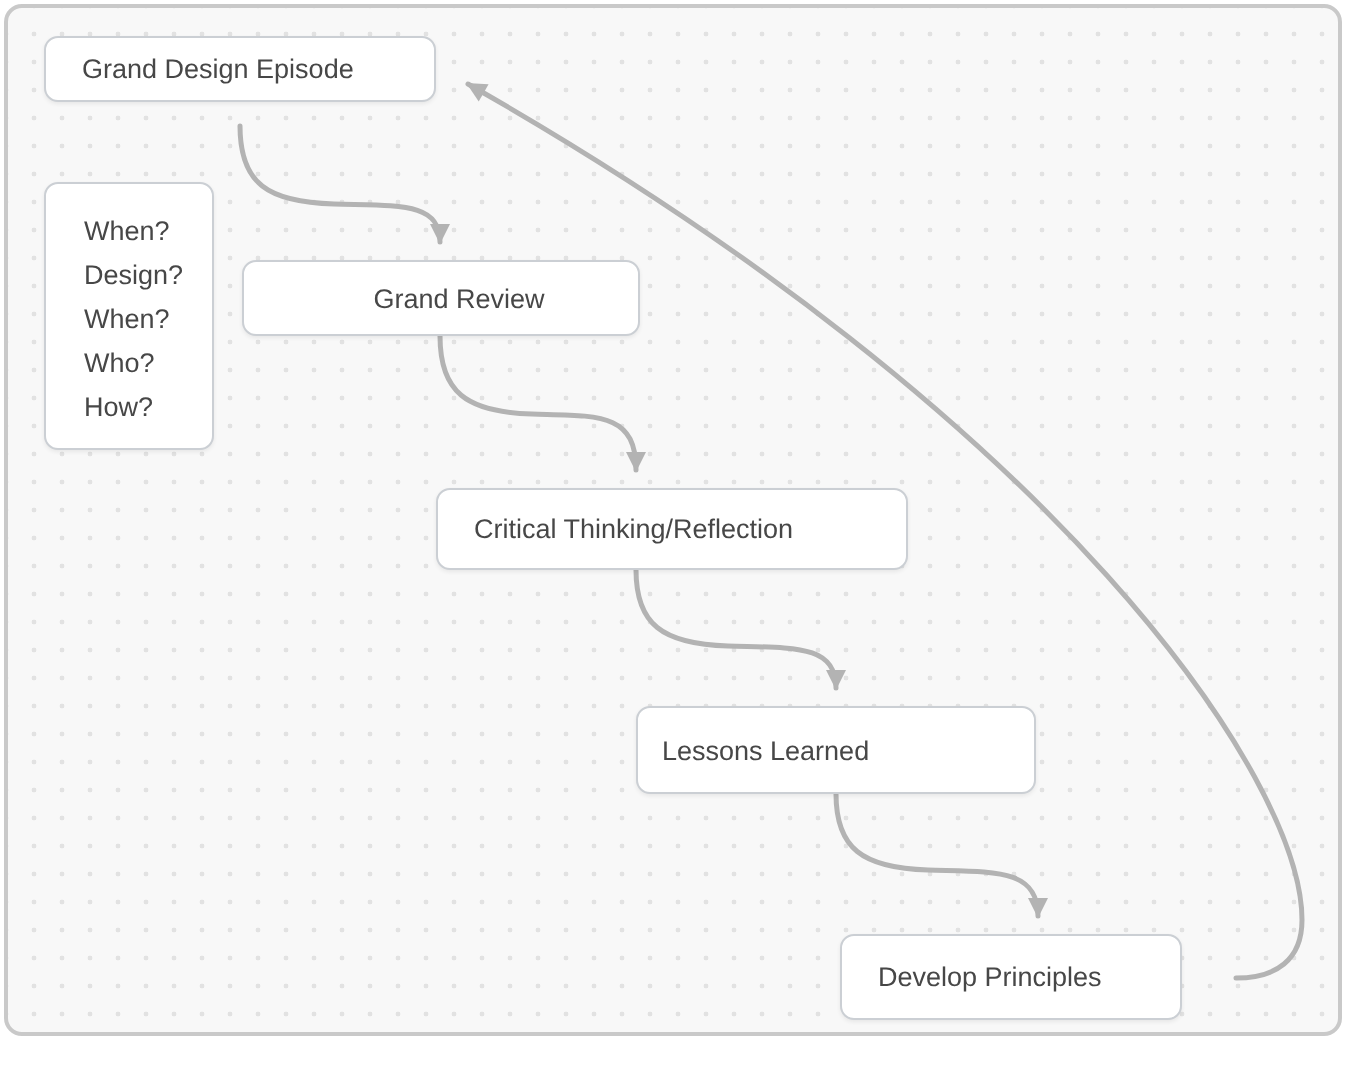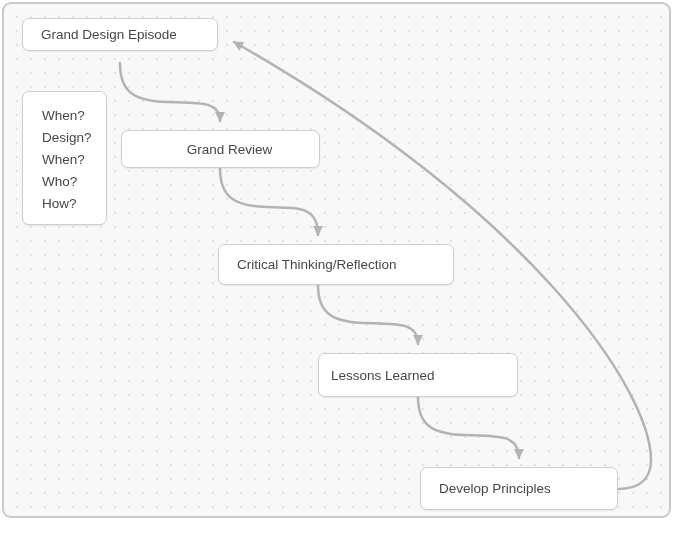--- a/index.html
+++ b/index.html
@@ -52,21 +52,21 @@
     padding-top:13px;
     padding-left:19px;
     line-height:22px;
   }
   .node.multiline span{display:block;}
   #node-grand-design{left:22px;top:18px;width:196px;height:33px;}
   #node-questions{left:22px;top:91px;width:85px;height:134px;}
   #node-grand-review{left:121px;top:130px;width:199px;height:38px;justify-content:center;}
   #node-critical{left:218px;top:244px;width:236px;height:41px;}
   #node-lessons{left:318px;top:353px;width:200px;height:44px;padding-left:12px;}
-  #node-develop{left:420px;top:467px;width:198px;height:43px;}
+  #node-develop{left:420px;top:467px;width:171px;height:43px;}
 </style>
 </head>
 <body>
 
 <div id="stage">
   <div id="canvas"></div>
 
   <svg id="wires" xmlns="http://www.w3.org/2000/svg">
     <defs>
       <marker id="arrow" viewBox="0 0 12 12" refX="10" refY="6" markerWidth="12" markerHeight="12" markerUnits="userSpaceOnUse" orient="auto">

